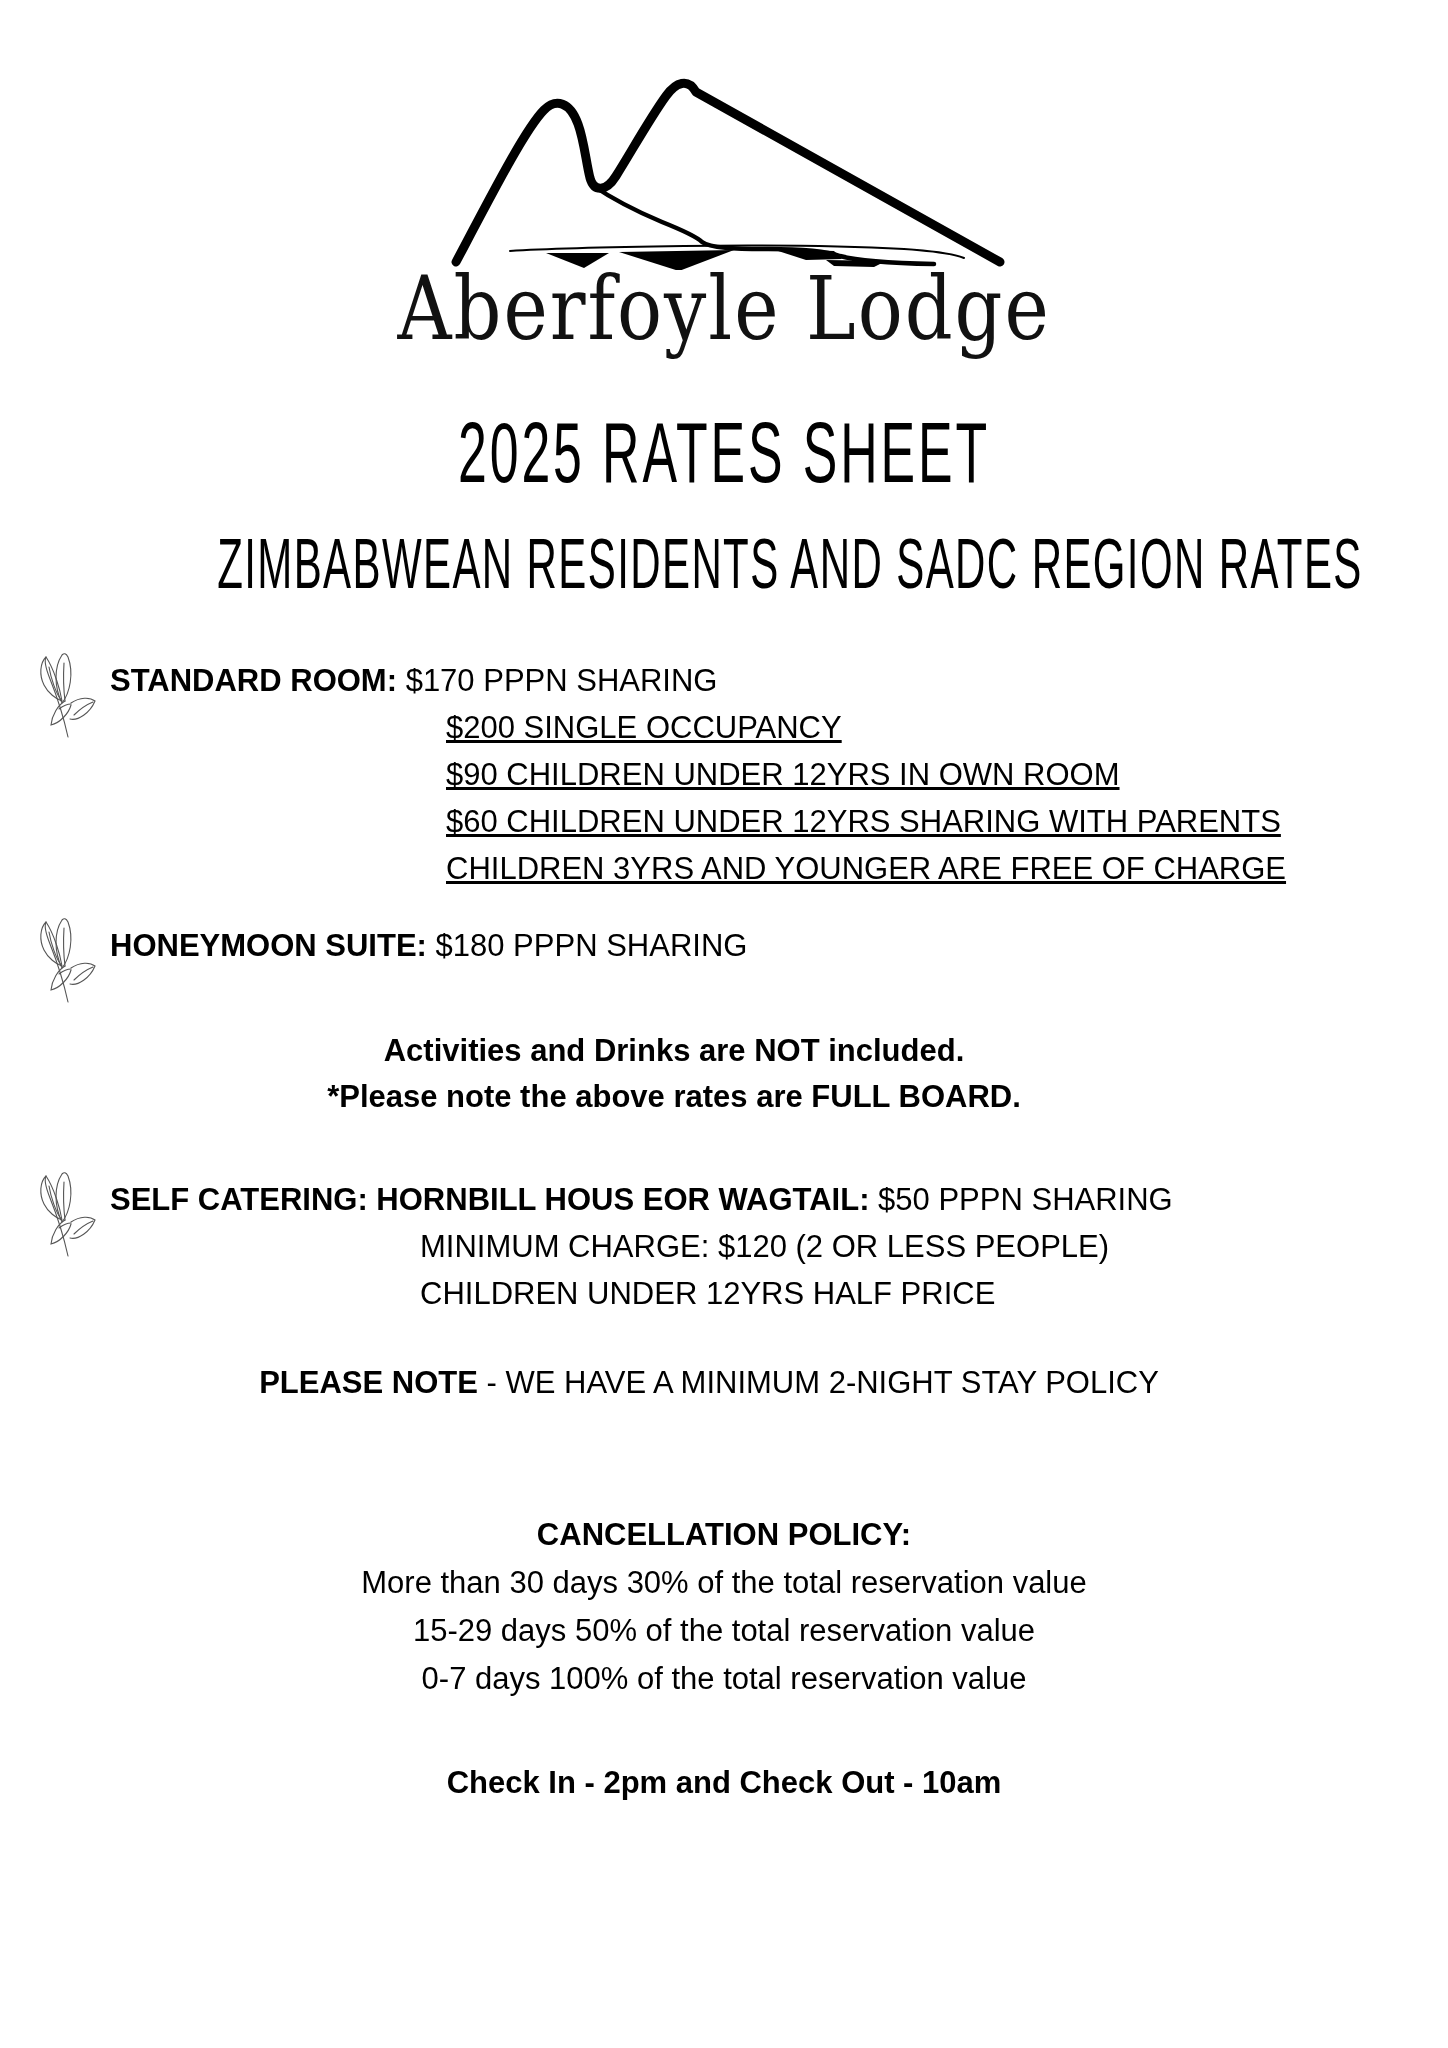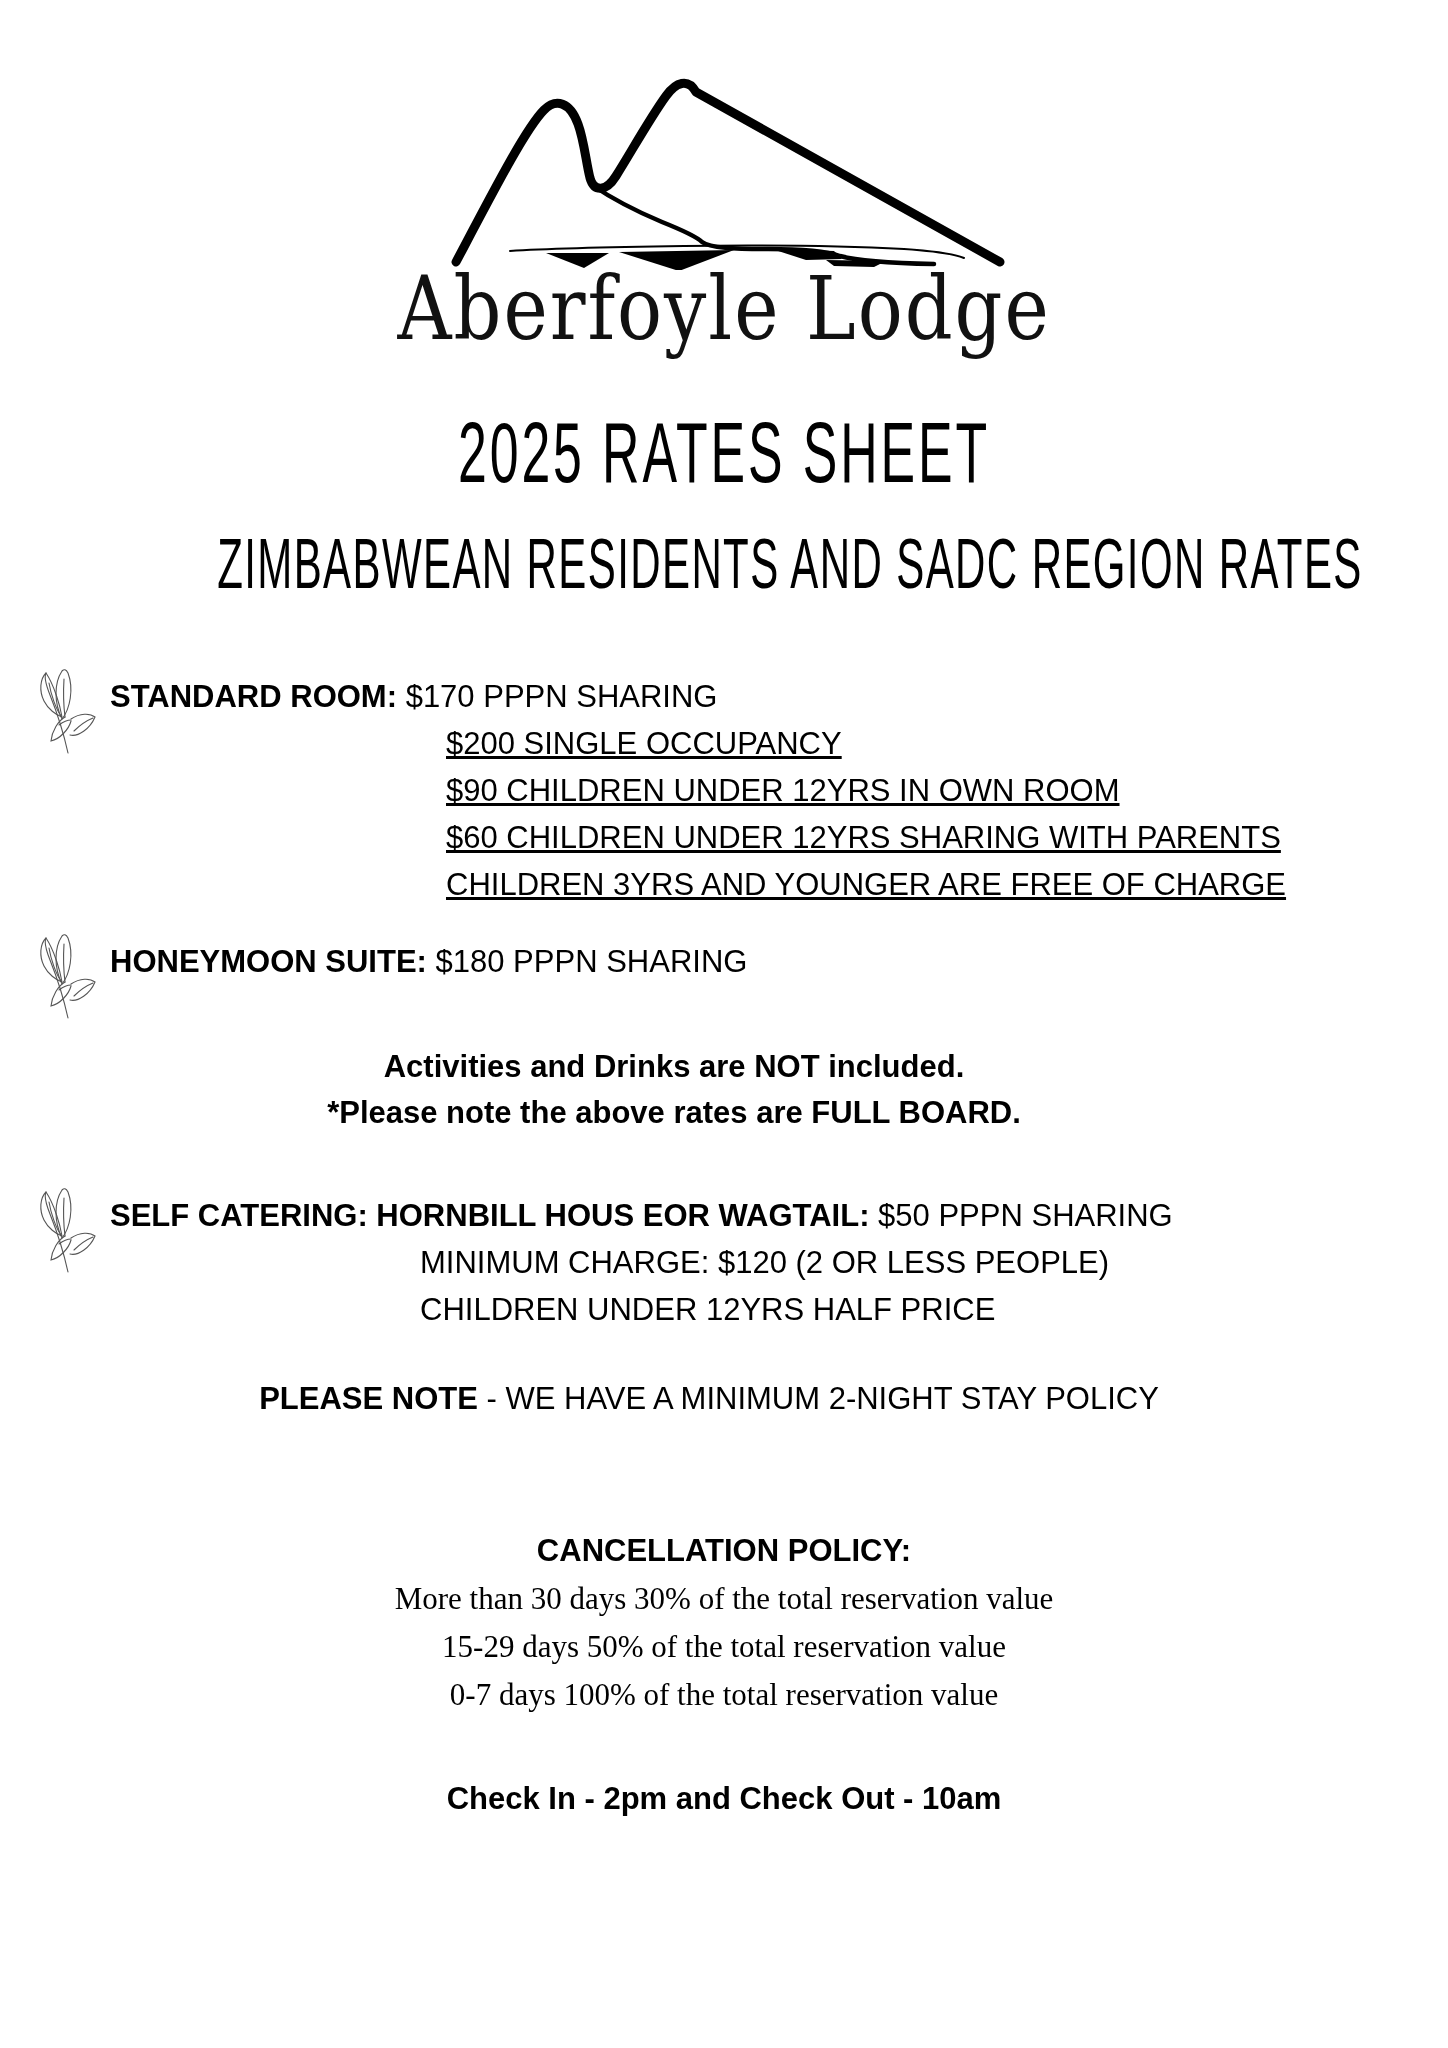--- a/index.html
+++ b/index.html
@@ -65,21 +65,21 @@
     font-weight: 400;
     letter-spacing: 2px;
     margin-top: 36px;
     transform: scaleX(0.70) scaleY(1.16);
     white-space: nowrap;
   }
 
   
   .body-area {
     padding: 0 38px;
-    margin-top: 74px;
+    margin-top: 58px;
   }
   .sect {
     position: relative;
     display: flex;
     align-items: flex-start;
   }
   .sprig {
     width: 62px;
     height: 92px;
     flex: 0 0 62px;
@@ -123,21 +123,20 @@
     margin-top: 110px;
   }
   .cancel-head {
     font-size: 31px;
     font-weight: bold;
     line-height: 48px;
   }
   .cancel-line {
     font-size: 31px;
     line-height: 48px;
-    font-family: Liberation Serif, serif;
   }
   .checkinout {
     text-align: center;
     font-size: 31px;
     font-weight: bold;
     margin-top: 62px;
   }
   .gap-sm { height: 30px; }
   .gap-md { height: 56px; }
 </style>

